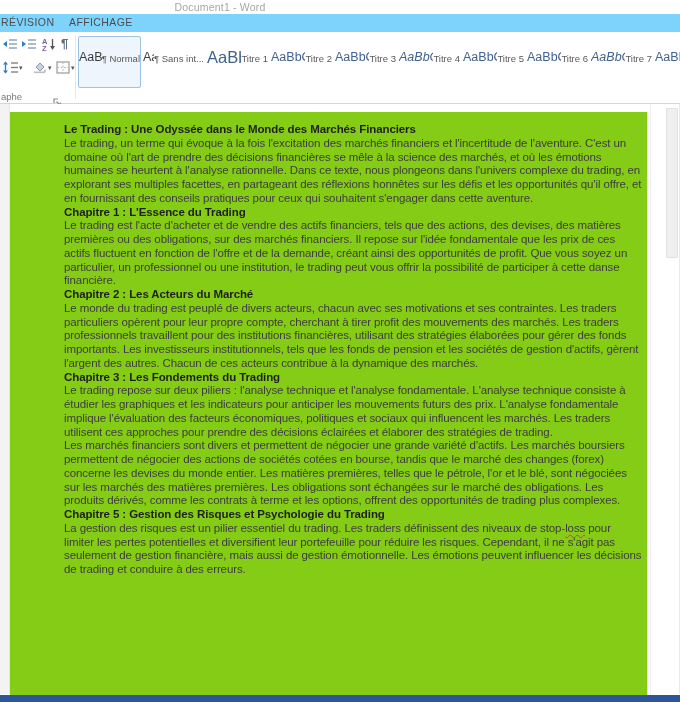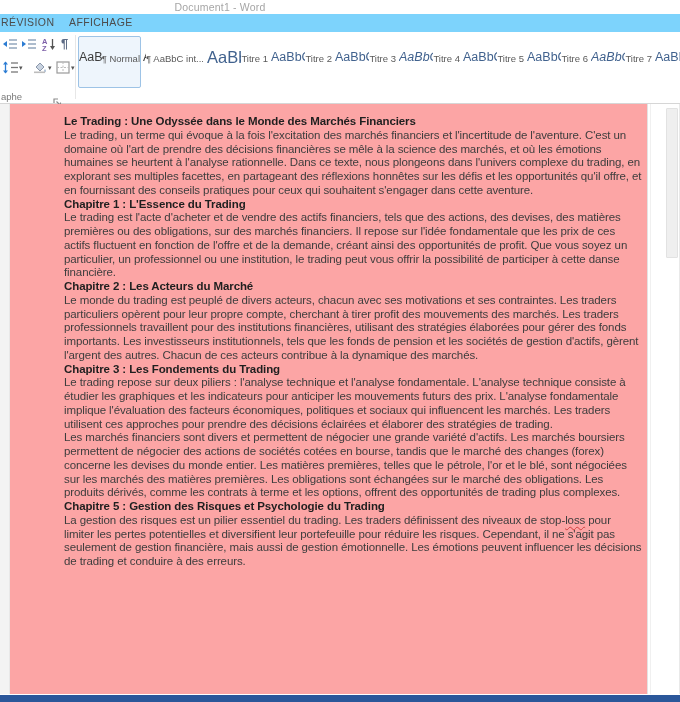--- a/index.html
+++ b/index.html
@@ -42,21 +42,21 @@
   .stl-item.large .stl-prev { font-size:16.5px; }
   .stl-item.it .stl-prev { font-style:italic; }
   .stl-lab { font-size:9.5px; color:#595959; margin-top:3px; white-space:nowrap; }
   .style-group-label { position:absolute; left:78px; top:59px; width:602px; text-align:center;
     font-size:9.5px; color:#7a7a7a; }
 
   
   .docarea { position:absolute; top:104px; left:0; width:680px; height:590px; background:#fff; }
   .left-strip { position:absolute; left:0; top:0; width:10px; height:590px; background:#f3f3f3;
     border-right:1px solid #e8e8e8; }
-  .page { position:absolute; left:10px; top:0; width:638px; height:590px; background:#fca5a5;
+  .page { position:absolute; left:10px; top:8px; width:638px; height:590px; background:#84cc16;
     border-right:1px solid #e3e3e3; overflow:hidden; }
   .page-inner { position:absolute; left:54px; top:11px; width:578px; color:#3d3d3d;
     font-size:11.5px; line-height:13.75px; letter-spacing:-0.1px; }
   .doc-h { font-weight:bold; color:#1f1f1f; }
   .spell { text-decoration:underline; text-decoration-style:wavy; text-decoration-color:#d03c3c;
     text-decoration-thickness:1px; text-underline-offset:2px; }
 
   
   .scroll-region { position:absolute; right:0; top:0; width:30px; height:590px; background:#fff;
     border-left:1px solid #f0f0f0; }
@@ -155,21 +155,21 @@
 
     <div class="group-sep"></div>
 
     <div class="gallery">
       <div class="stl-item sel">
         <div class="stl-prev">AaBbCcDd</div>
         <div class="stl-lab">¶ Normal</div>
       </div>
       <div class="stl-item">
         <div class="stl-prev">AaBbCcDd</div>
-        <div class="stl-lab">¶ AaBbC int...</div>
+        <div class="stl-lab">¶ Sans int...</div>
       </div>
       <div class="stl-item hd large">
         <div class="stl-prev">AaBbCc</div>
         <div class="stl-lab">Titre 1</div>
       </div>
       <div class="stl-item hd">
         <div class="stl-prev">AaBbCcD</div>
         <div class="stl-lab">Titre 2</div>
       </div>
       <div class="stl-item hd">

